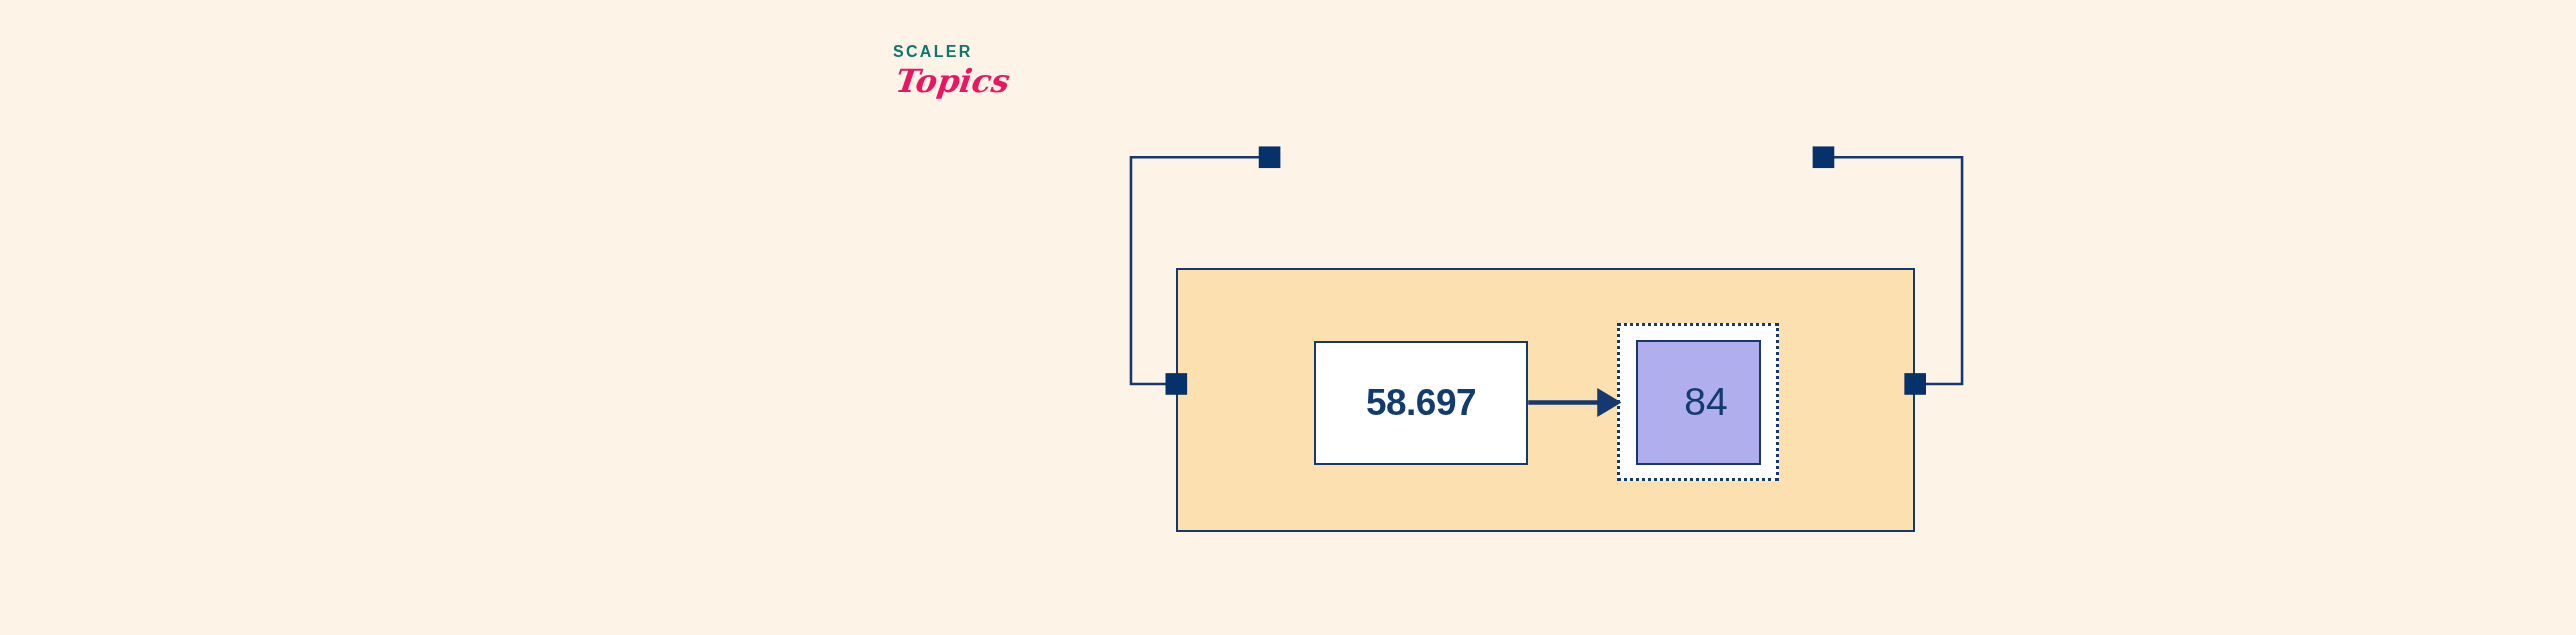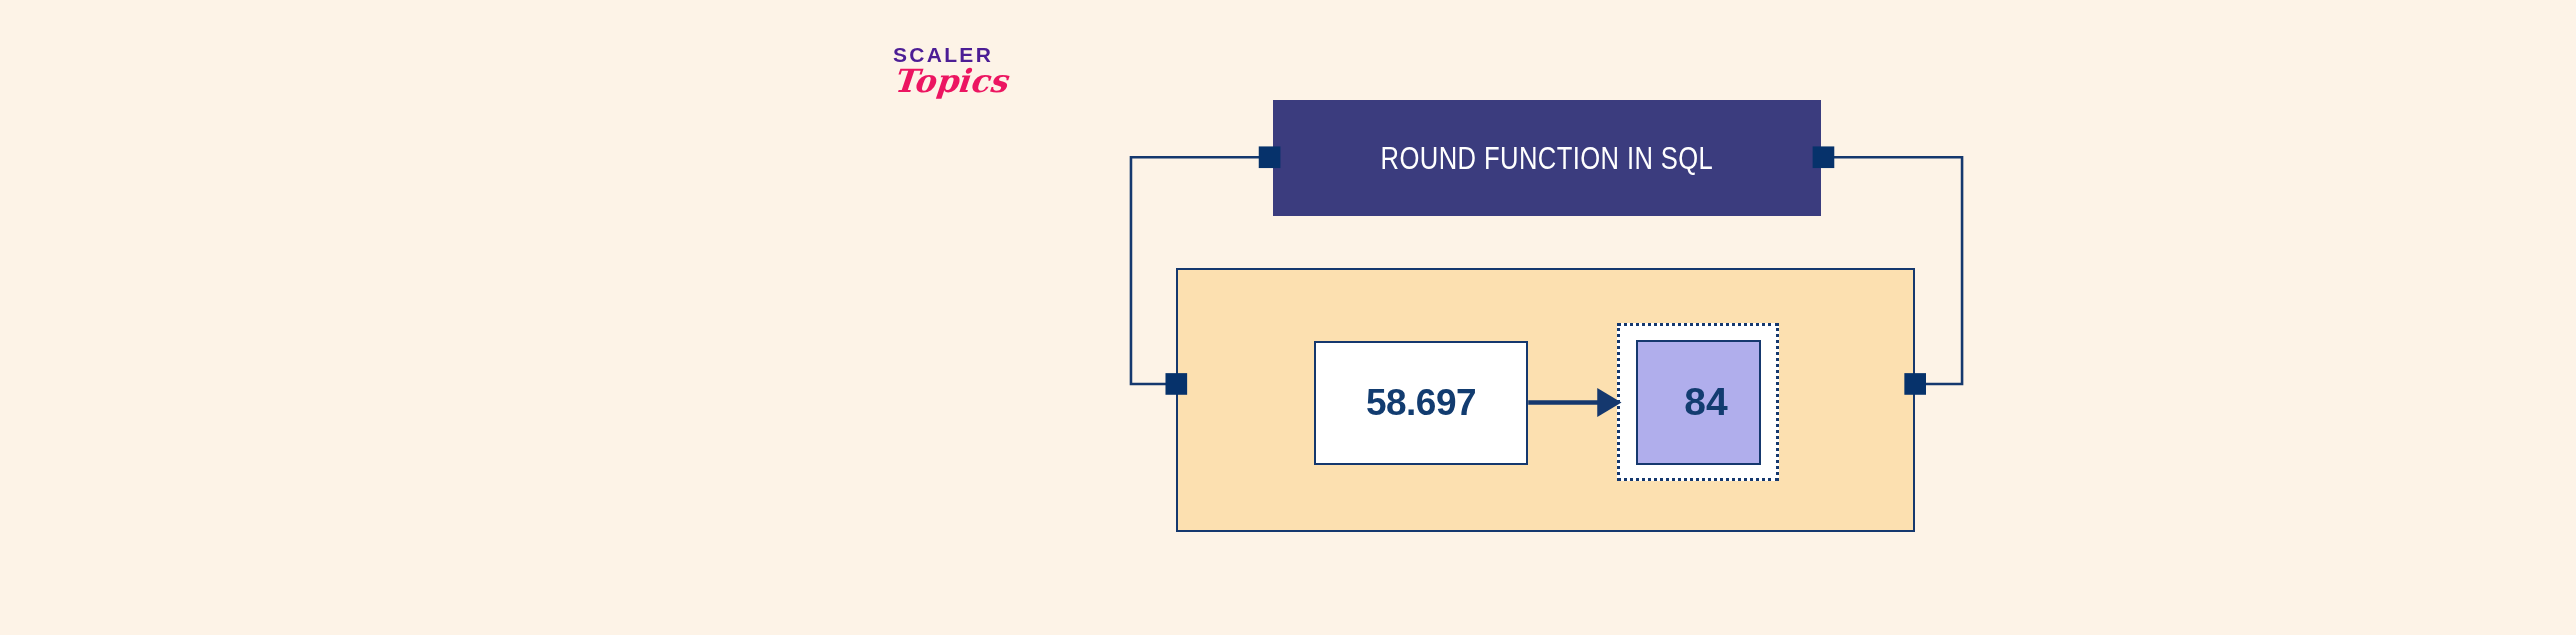--- a/index.html
+++ b/index.html
@@ -25,23 +25,23 @@
     width: 129px;
     height: 82px;
   }
   #logo-scaler {
     position: absolute;
     left: 0;
     top: 0;
     width: 129px;
     font-family: "Liberation Sans", sans-serif;
     font-weight: 700;
-    font-size: 21px;
+    font-size: 16px;
     letter-spacing: 2.3px;
-    color: #4c1d95;
+    color: #0f766e;
     line-height: 1;
     white-space: nowrap;
   }
   #logo-topics {
     position: absolute;
     left: 3.1px;
     top: 20.6px;
     width: 129px;
     font-family: "DejaVu Serif", serif;
     font-style: italic;
@@ -132,21 +132,21 @@
     background: #B0AEEC;
     border: 2.6px solid #15386E;
     box-sizing: border-box;
     display: flex;
     align-items: center;
     justify-content: center;
   }
   #output-value {
     color: #123C70;
     font-family: "Liberation Sans", sans-serif;
-    font-weight: 700;
+    font-weight: 400;
     font-size: 39px;
     letter-spacing: 0px;
     white-space: nowrap;
     margin-left: 16px;
   }
 
   
   #vector-layer {
     position: absolute;
     left: 0;
@@ -159,23 +159,20 @@
 </head>
 <body>
 
 <div id="canvas">
 
   <div id="logo">
     <div id="logo-scaler">SCALER</div>
     <div id="logo-topics">Topics</div>
   </div>
 
-  <div id="title-banner">
-    <span id="title-text">ROUND FUNCTION IN SQL</span>
-  </div>
 
   <div id="content-container"></div>
 
   <div id="input-box">
     <span id="input-value">58.697</span>
   </div>
 
   <div id="output-outer">
     <div id="output-inner">
       <span id="output-value">84</span>

